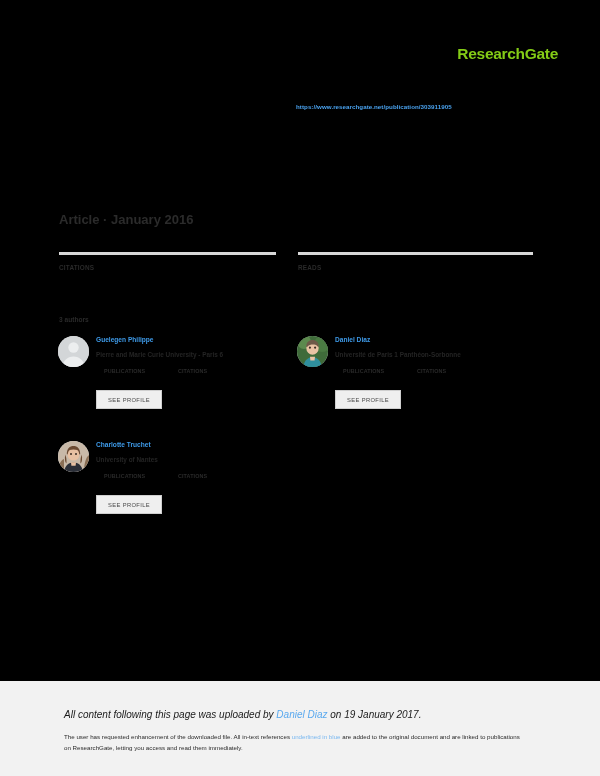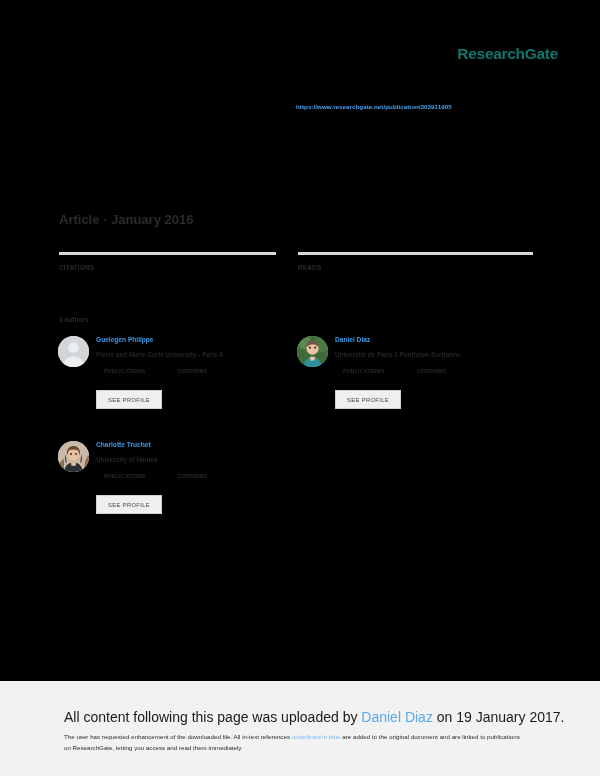--- a/index.html
+++ b/index.html
@@ -25,21 +25,21 @@
     background: #000000;
   }
 
   .rg-logo {
     position: absolute;
     right: 42px;
     top: 45px;
     font-size: 15.5px;
     font-weight: bold;
     letter-spacing: -0.3px;
-    color: #0f766e;
+    color: #84cc16;
     white-space: nowrap;
   }
 
   .rg-url {
     position: absolute;
     left: 296px;
     top: 103px;
     font-size: 6.2px;
     font-weight: bold;
     color: #4aa3f0;
@@ -178,23 +178,24 @@
     left: 0;
     top: 681px;
     width: 600px;
     height: 95px;
     background: #f2f2f2;
   }
   .footer-upload {
     position: absolute;
     left: 64px;
     top: 28px;
-    font-size: 14px;
+    font-size: 10px;
     color: #1a1a1a;
     white-space: nowrap;
+    font-style: italic;
   }
   .footer-upload .link { color: #5aa9ef; }
   .footer-note {
     position: absolute;
     left: 64px;
     top: 50px;
     width: 456px;
     font-size: 6.2px;
     color: #2a2a2a;
     line-height: 11px;

